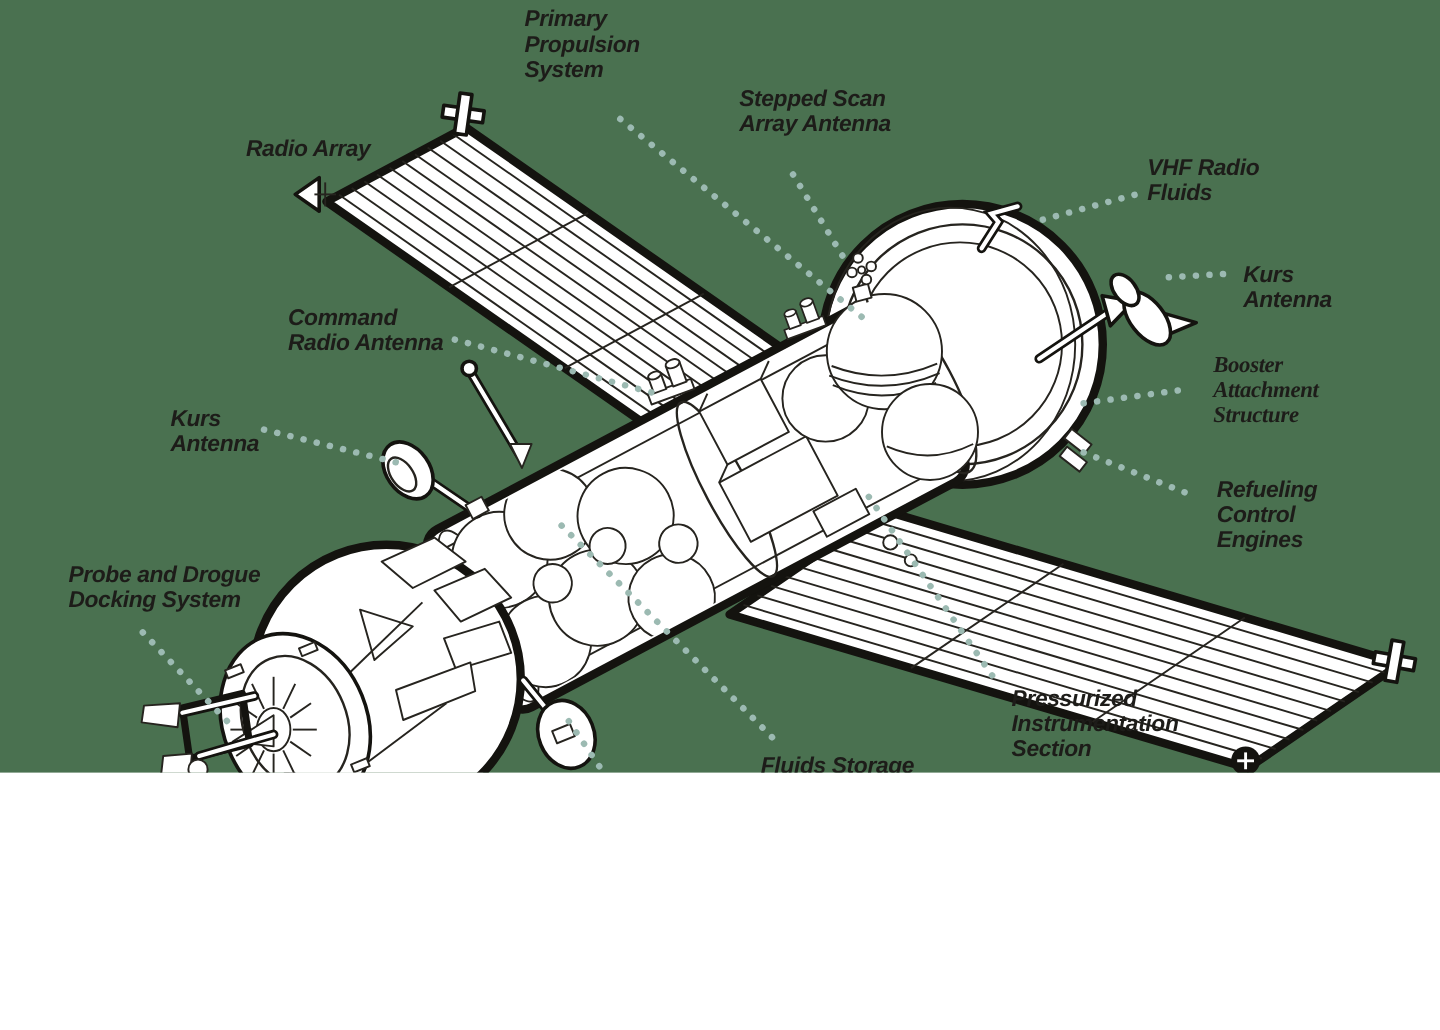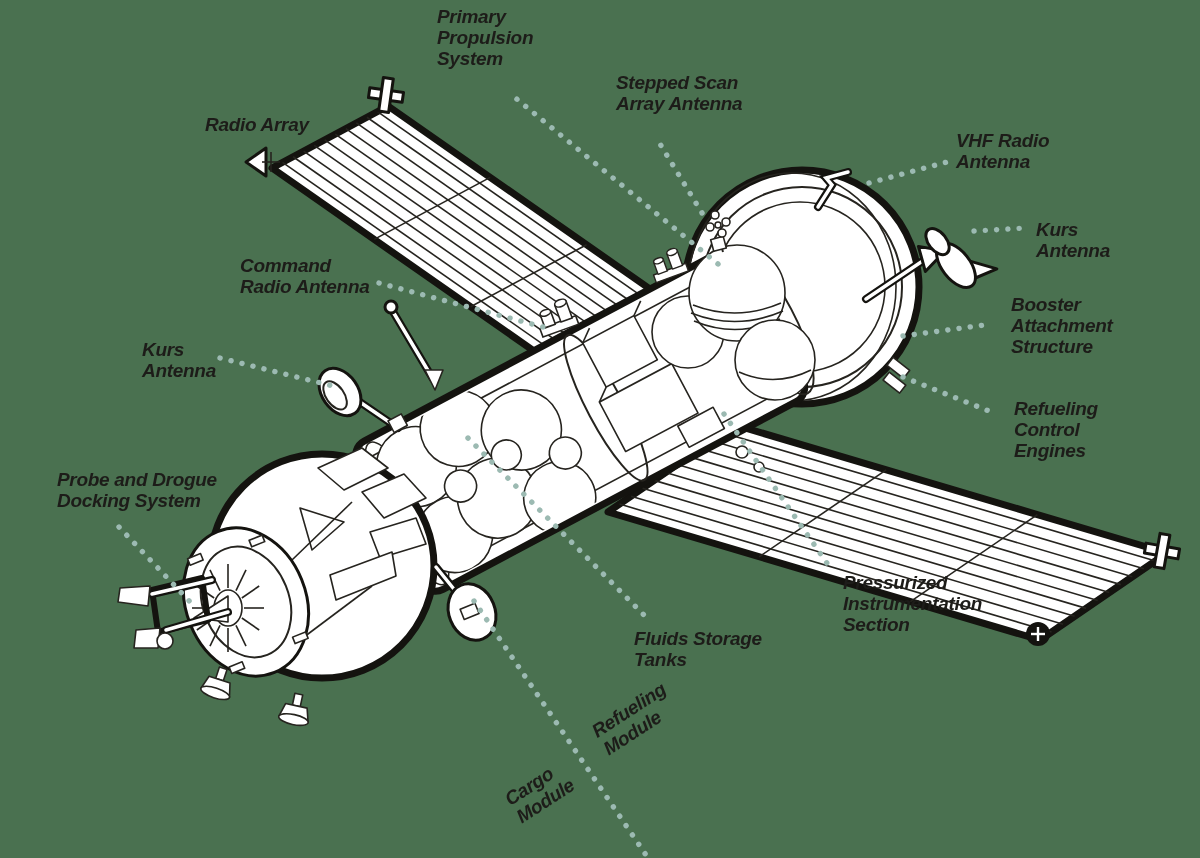--- a/index.html
+++ b/index.html
@@ -1,18 +1,18 @@
 <!DOCTYPE html>
 <html style="--dot: #9cbab2; --ink: #1d1c19;"><head>
 <meta charset="utf-8">
 <style>
   html,body{margin:0;padding:0;}
   .stage{
     position:relative;
-    width:1200px;height:858px;
+    width:1200px;height:644px;
     background:#4a7150;
     overflow:hidden;
     font-family:"Liberation Sans", sans-serif;
   }
   svg{position:absolute;left:0;top:0;}
   
   .skin   {fill:#ffffff;stroke:#14130f;stroke-width:7;stroke-linejoin:round;}
   .ring1  {fill:#ffffff;stroke:#14130f;stroke-width:3;stroke-linejoin:round;}
   .med    {fill:none;stroke:#26241f;stroke-width:2;}
   .thin   {fill:none;stroke:#26241f;stroke-width:1.6;}
@@ -298,26 +298,26 @@
 </svg>
 
 <div id="labels-layer">
       <div class="label" style="left: 437px; top: 6px;">Primary
 Propulsion
 System</div>
       <div class="label" style="left: 616px; top: 72px;">Stepped Scan
 Array Antenna</div>
       <div class="label" style="left: 205px; top: 114px;">Radio Array</div>
       <div class="label" style="left: 956px; top: 130px;">VHF Radio
-Antenna</div>
+Fluids</div>
       <div class="label" style="left: 1036px; top: 219px;">Kurs
 Antenna</div>
       <div class="label" style="left: 240px; top: 255px;">Command
 Radio Antenna</div>
-      <div class="label" style="left: 1011px; top: 294px;">Booster
+      <div class="label" style="left: 1011px; top: 294px; font-family: Liberation Serif, serif;">Booster
 Attachment
 Structure</div>
       <div class="label" style="left: 142px; top: 339px;">Kurs
 Antenna</div>
       <div class="label" style="left: 1014px; top: 398px;">Refueling
 Control
 Engines</div>
       <div class="label" style="left: 16px; top: 469px; margin-left: 41px;">Probe and Drogue
 Docking System</div>
       <div class="label" style="left: 803px; top: 572px; margin-left: 40px;">Pressurized

